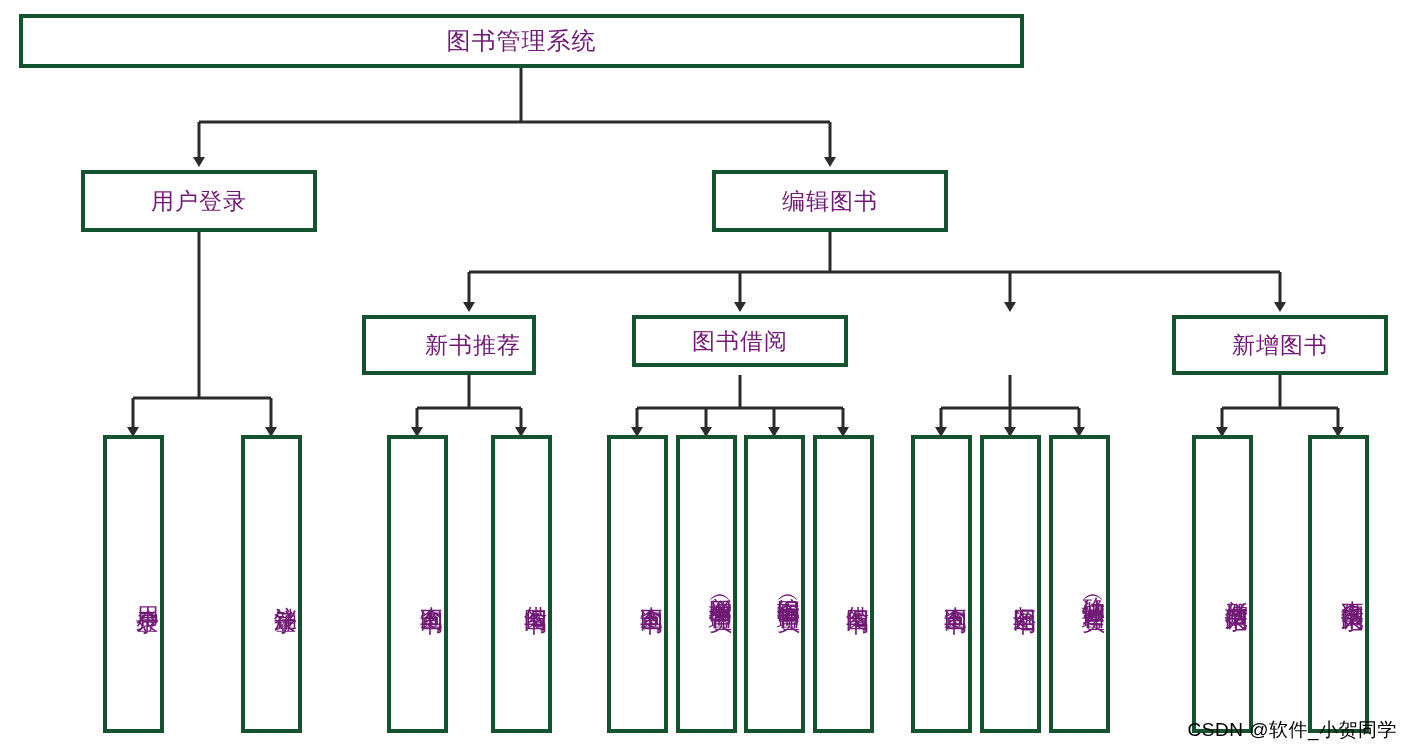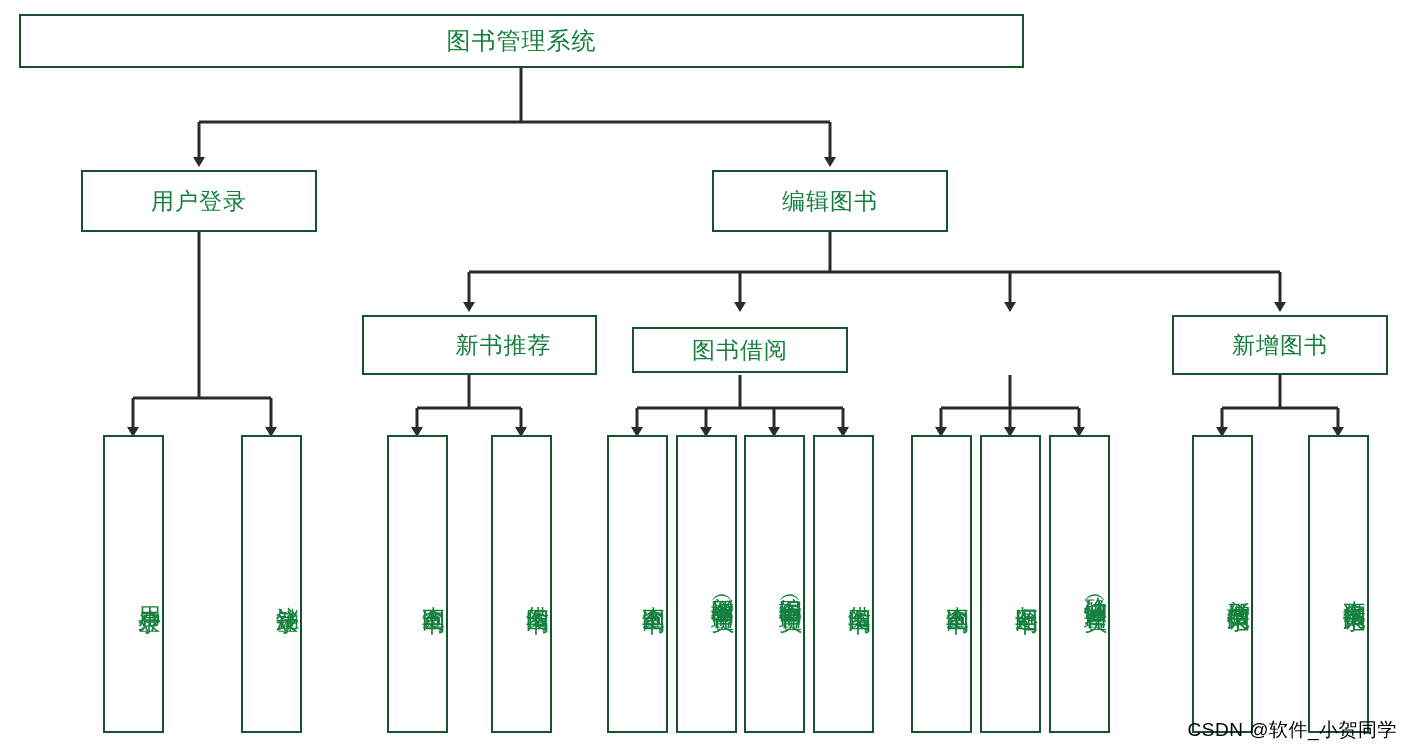--- a/index.html
+++ b/index.html
@@ -22,25 +22,25 @@
     left: 0;
     top: 0;
     width: 1405px;
     height: 747px;
     pointer-events: none;
   }
   .node {
     position: absolute;
     box-sizing: border-box;
     background: #ffffff;
-    border: 2px solid #14532d;
+    border: 4px solid #14532d;
     display: flex;
     align-items: center;
     justify-content: center;
-    color: #15803d;
+    color: #701a75;
   }
   .node.horiz {
     font-size: 23px;
     letter-spacing: 1px;
   }
   .node.vert {
     writing-mode: vertical-rl;
     text-orientation: upright;
     font-size: 23px;
     letter-spacing: 2px;
@@ -125,24 +125,24 @@
     <span>图书管理系统</span>
   </div>
 
   <div class="node horiz" style="left:81px; top:170px; width:236px; height:62px;">
     <span>用户登录</span>
   </div>
   <div class="node horiz" style="left:712px; top:170px; width:236px; height:62px;">
     <span>编辑图书</span>
   </div>
 
-  <div class="node horiz" style="left:362px; top:315px; width:235px; height:60px;padding-left:48px;">
+  <div class="node horiz" style="left:362px; top:315px; width:174px; height:60px;padding-left:48px;">
     <span>新书推荐</span>
   </div>
-  <div class="node horiz" style="left:632px; top:315px; width:216px; height:46px;margin-top:12px;">
+  <div class="node horiz" style="left:632px; top:315px; width:216px; height:52px;">
     <span>图书借阅</span>
   </div>
   <div class="node horiz" style="left:1172px; top:315px; width:216px; height:60px;">
     <span>新增图书</span>
   </div>
 
   <div class="node vert" style="left:103px; top:435px; width:61px; height:298px;">
     <span>用户登录</span>
   </div>
   <div class="node vert" style="left:241px; top:435px; width:61px; height:298px;">

